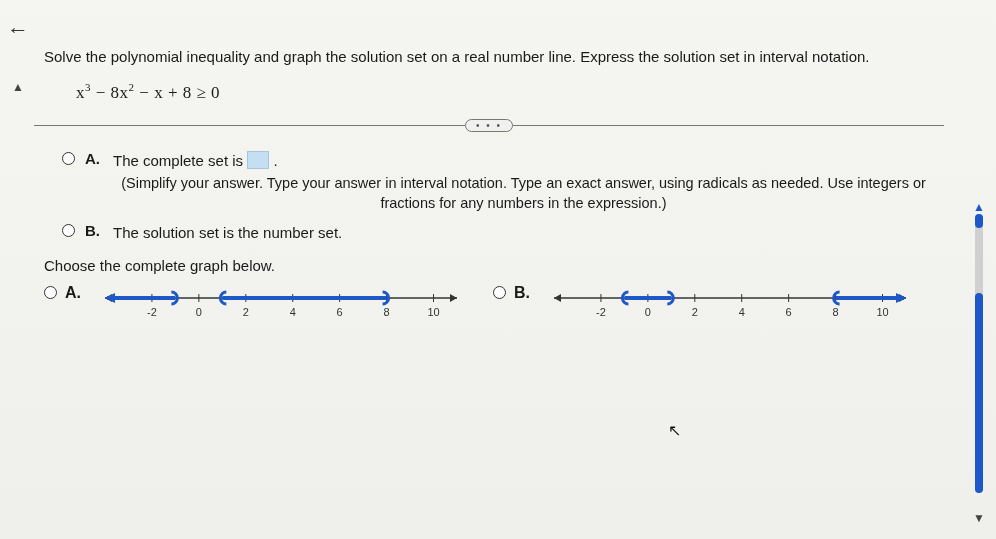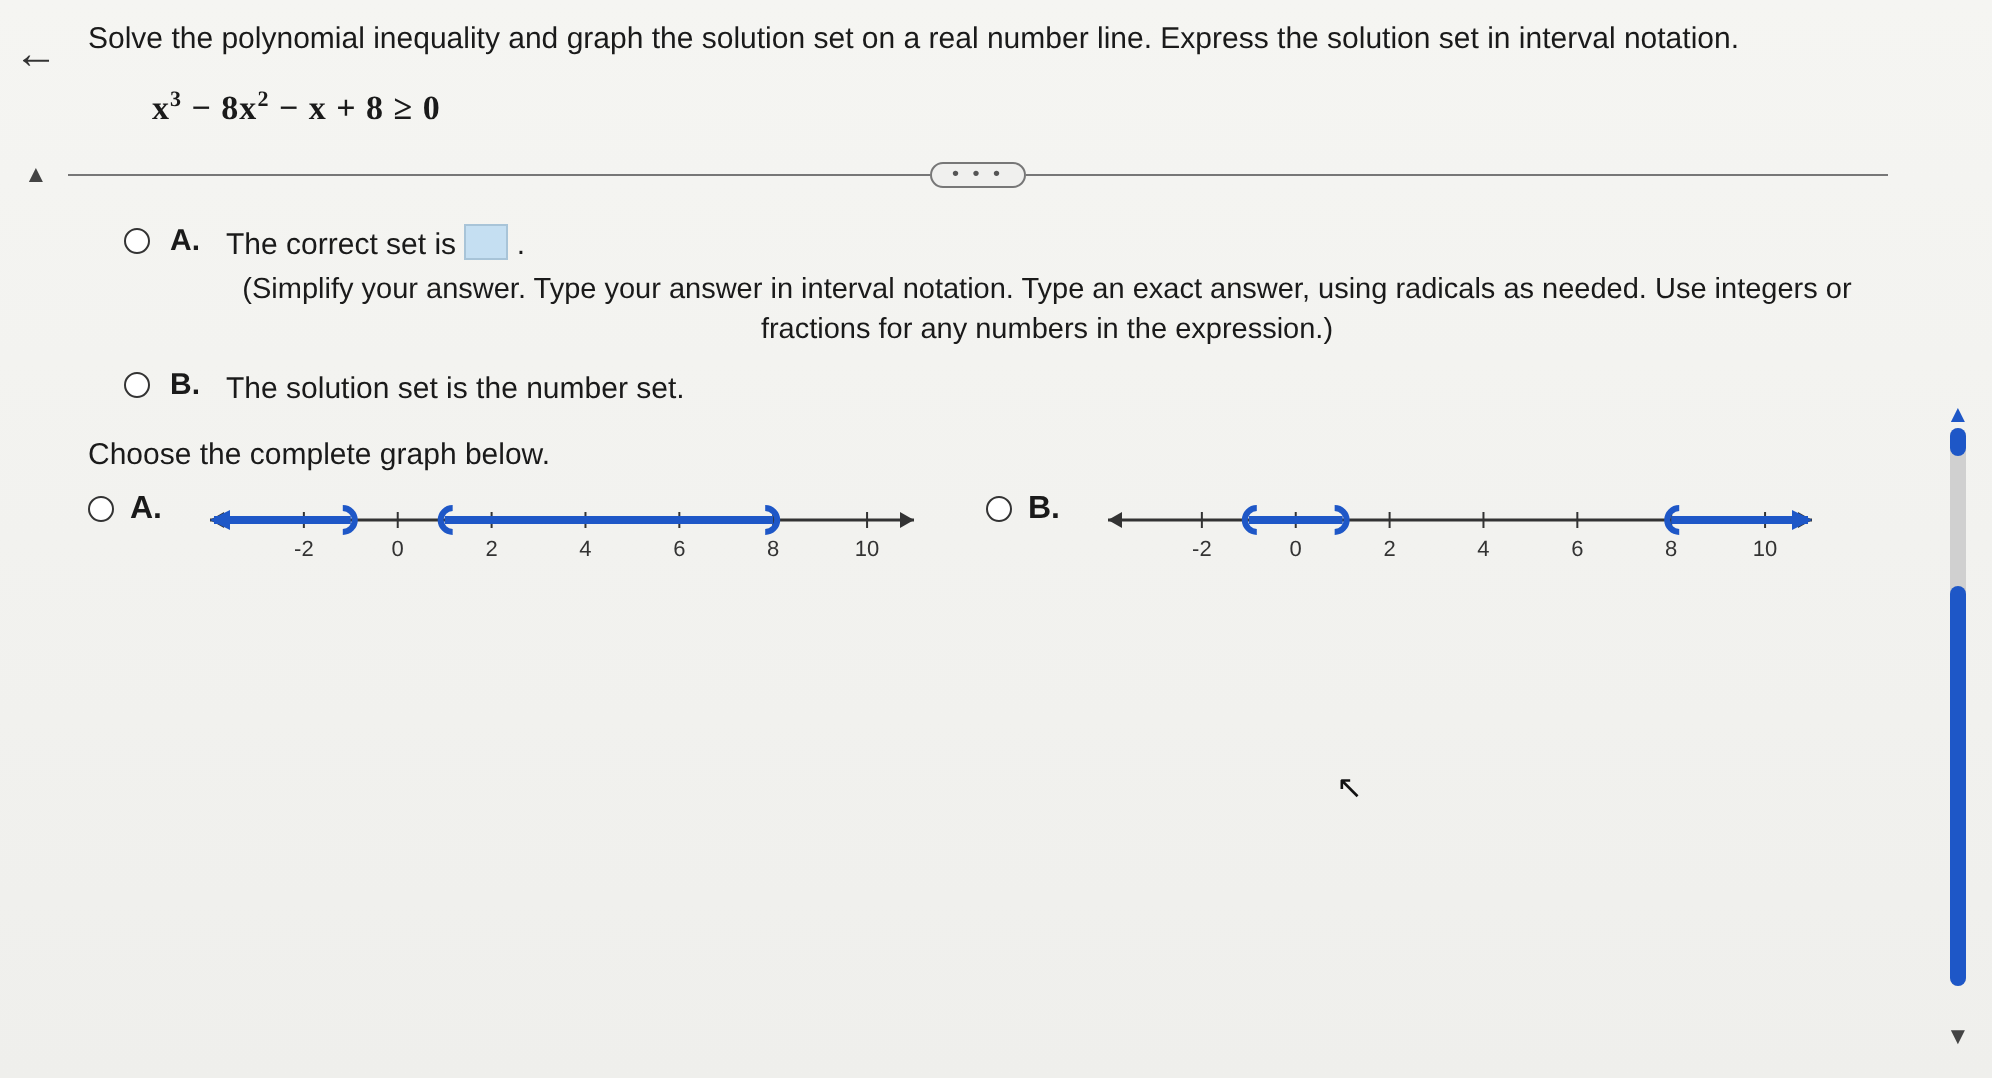--- a/index.html
+++ b/index.html
@@ -1,23 +1,23 @@
 <!DOCTYPE html>
 <html><head>
   <meta charset="utf-8">
   <style>
     * { box-sizing: border-box; margin: 0; padding: 0; }
     html, body { width: 996px; height: 539px; overflow: hidden; font-family: Arial, Helvetica, sans-serif; background: #e8e8e8; }
     .page { display: flex; width: 996px; height: 539px; background: linear-gradient(#f5f5f2, #efefec); }
     .left-rail { width: 36px; display: flex; flex-direction: column; align-items: center; padding-top: 14px; gap: 40px; }
     .back { font-size: 22px; color: #333; cursor: pointer; }
     .tri-up, .tri-down { font-size: 12px; color: #444; cursor: pointer; }
-    .content { flex: 1; padding: 10px 28px 27px 8px; position: relative; color: #1a1a1a; }
+    .content { flex: 1; padding: 10px 28px 27px 8px; position: relative; color: #1a1a1a; margin-top: 37px; }
     .problem-text { font-size: 15px; line-height: 1.35; }
-    .equation { font-family: 'Times New Roman', serif; font-size: 17px; margin: 14px 0 16px 32px; letter-spacing: 0.5px; font-weight: bold; }
+    .equation { font-family: 'Times New Roman', serif; font-size: 17px; margin: 14px 0 16px 32px; letter-spacing: 0.5px; }
     .sup { font-size: 11px; vertical-align: super; }
     .divider-row { display: flex; align-items: center; margin: 6px -10px 18px -10px; }
     .divider-line { flex: 1; height: 1px; background: #777; }
     .pill { border: 1px solid #777; border-radius: 10px; padding: 0 10px; font-size: 10px; letter-spacing: 2px; color: #555; background: #f0f0ee; cursor: pointer; }
     .solve-text { font-size: 15px; line-height: 1.35; margin-bottom: 16px; }
     .choice { display: flex; gap: 10px; margin: 8px 0 8px 18px; font-size: 15px; }
     .radio { width: 13px; height: 13px; border: 1.5px solid #333; border-radius: 50%; margin-top: 2px; flex-shrink: 0; cursor: pointer; background: #fff; }
     .choice-label { font-weight: bold; width: 18px; flex-shrink: 0; }
     .choice-body { flex: 1; line-height: 1.4; }
     .answer-box { display: inline-block; width: 22px; height: 18px; background: #c5dff2; vertical-align: -3px; border: 1px solid #a8c4d8; }
@@ -53,21 +53,21 @@
       <div class="divider-line"></div>
       <div class="pill">• • •</div>
       <div class="divider-line"></div>
     </div>
 
 
     <div class="choice">
       <div class="radio"></div>
       <div class="choice-label">A.</div>
       <div class="choice-body">
-        <span>The correct set is </span><span class="answer-box"></span><span> .</span>
+        <span>The complete set is </span><span class="answer-box"></span><span> .</span>
         <div class="sub-instruction">(Simplify your answer. Type your answer in interval notation. Type an exact answer, using radicals as needed. Use integers or fractions for any numbers in the expression.)</div>
       </div>
     </div>
 
     <div class="choice">
       <div class="radio"></div>
       <div class="choice-label">B.</div>
       <div class="choice-body">The solution set is the number set.</div>
     </div>
 

